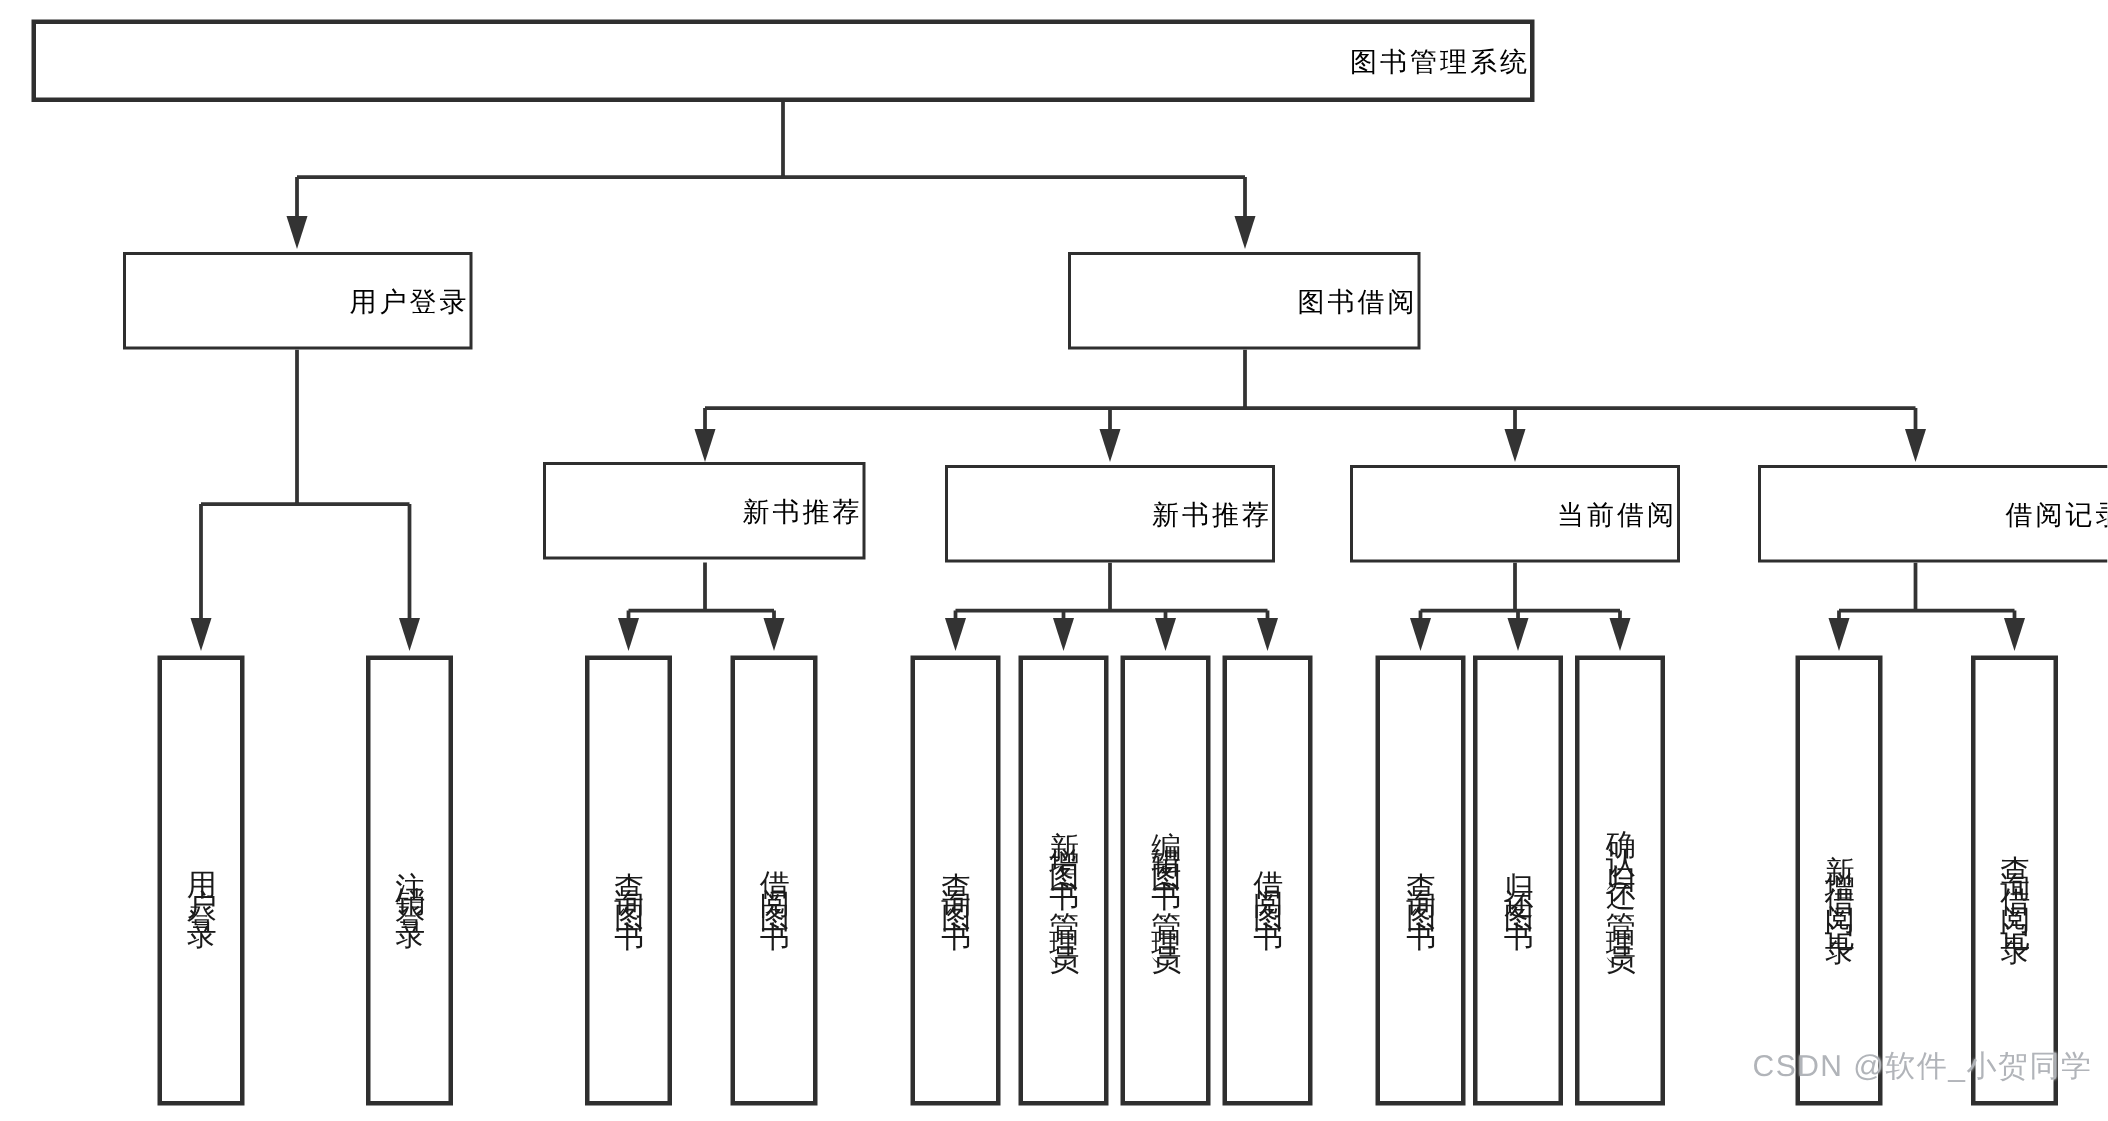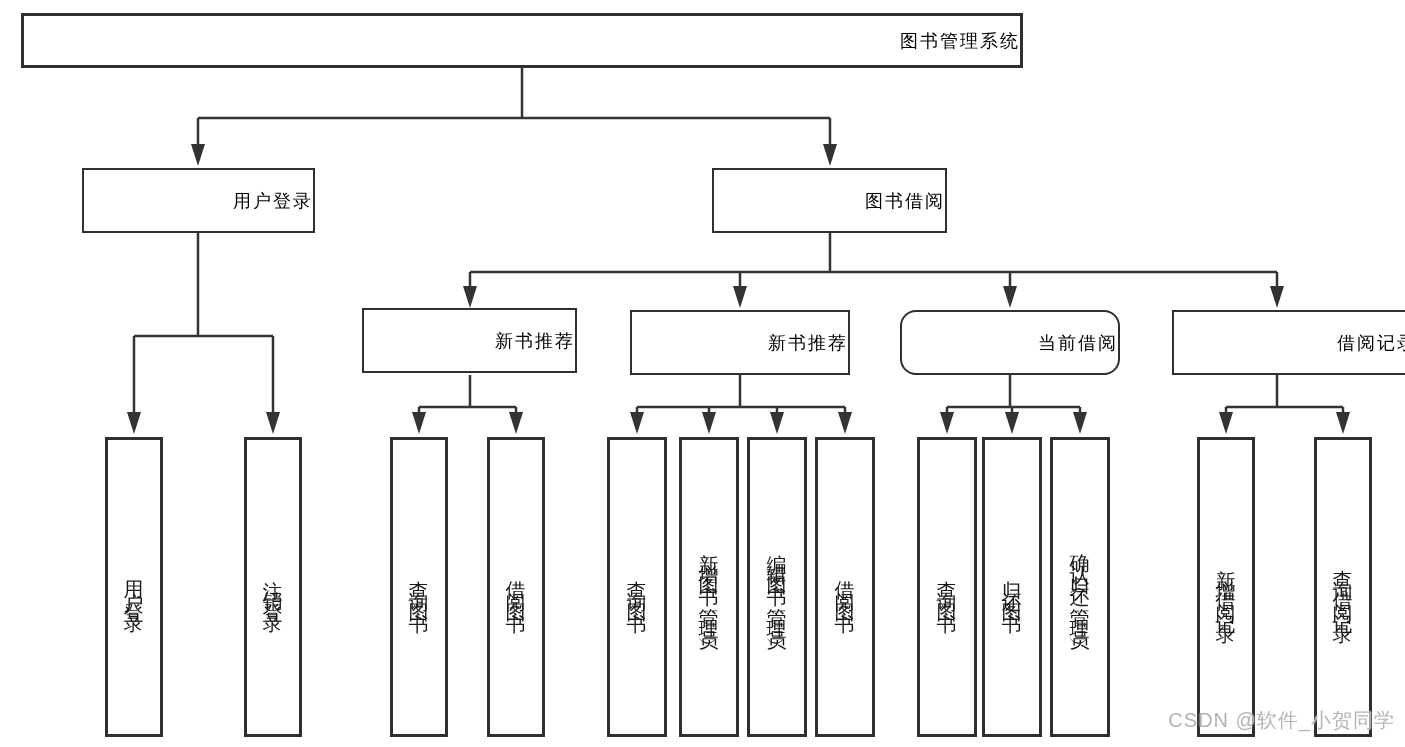--- a/index.html
+++ b/index.html
@@ -23,21 +23,21 @@
     position:absolute;box-sizing:border-box;
     border:3px solid #2f2f2f;background:#ffffff;
     display:flex;align-items:center;justify-content:center;
     z-index:2;
   }
   .vbox span{
     writing-mode:vertical-rl;text-orientation:mixed;
     font-size:20px;letter-spacing:11px;color:#1a1a1a;line-height:1;
   }
   .watermark{
-    position:absolute;right:10px;bottom:13px;
+    position:absolute;right:10px;bottom:23px;
     font-size:20px;color:rgba(173,176,181,0.95);
     letter-spacing:1px;z-index:5;
     text-shadow:0 0 2px #ffffff;
     white-space:nowrap;
   }
 </style>
 </head>
 <body>
 
 <div id="canvas">
@@ -95,21 +95,21 @@
   <div class="hbox" style="left:712px;top:168px;width:235px;height:65px;">
     <span>图书借阅</span>
   </div>
 
   <div class="hbox" style="left:362px;top:308px;width:215px;height:65px;">
     <span>新书推荐</span>
   </div>
   <div class="hbox" style="left:630px;top:310px;width:220px;height:65px;">
     <span>新书推荐</span>
   </div>
-  <div class="hbox" style="left:900px;top:310px;width:220px;height:65px;border-radius:16px;">
+  <div class="hbox" style="left:900px;top:310px;width:220px;height:65px;">
     <span>当前借阅</span>
   </div>
   <div class="hbox" style="left:1172px;top:310px;width:247px;height:65px;">
     <span>借阅记录</span>
   </div>
 
   <div class="vbox" style="left:105px;top:437px;width:58px;height:300px;">
     <span>用户登录</span>
   </div>
   <div class="vbox" style="left:244px;top:437px;width:58px;height:300px;">

